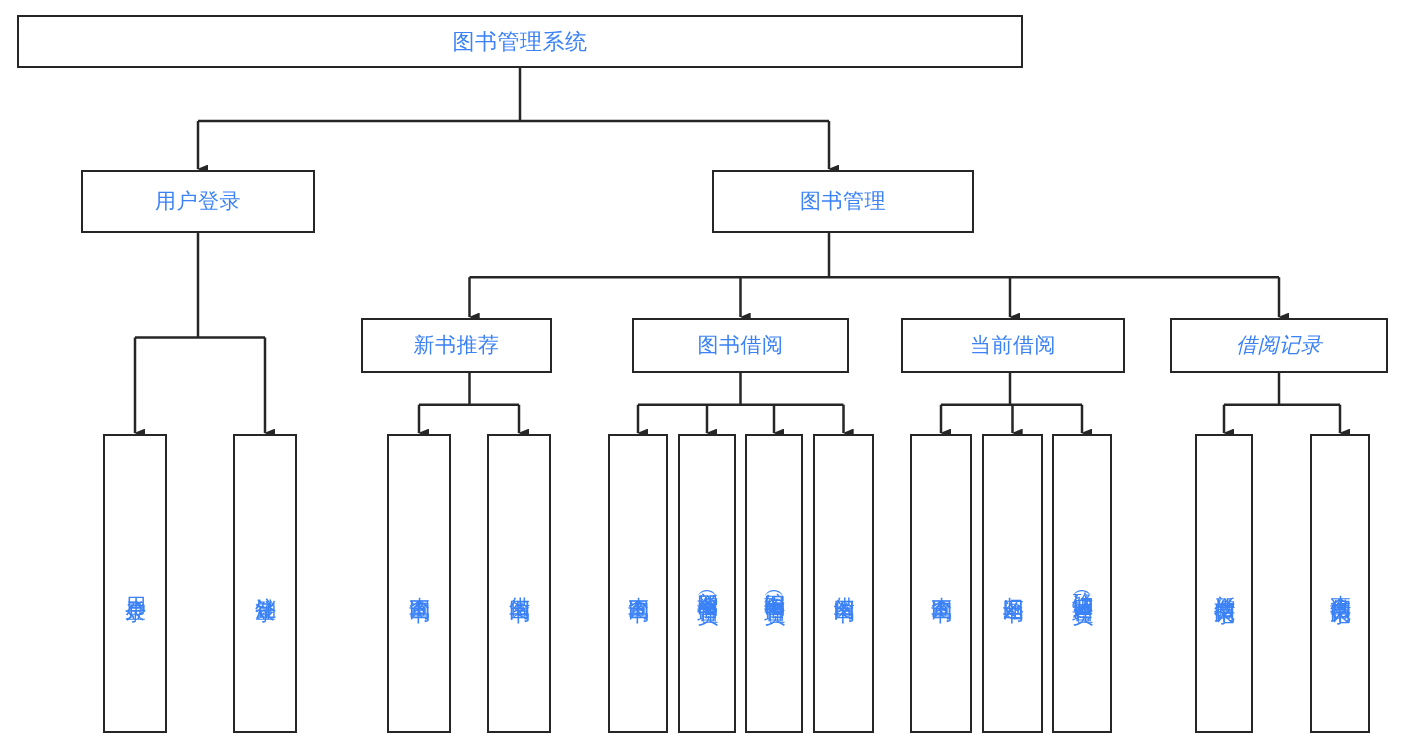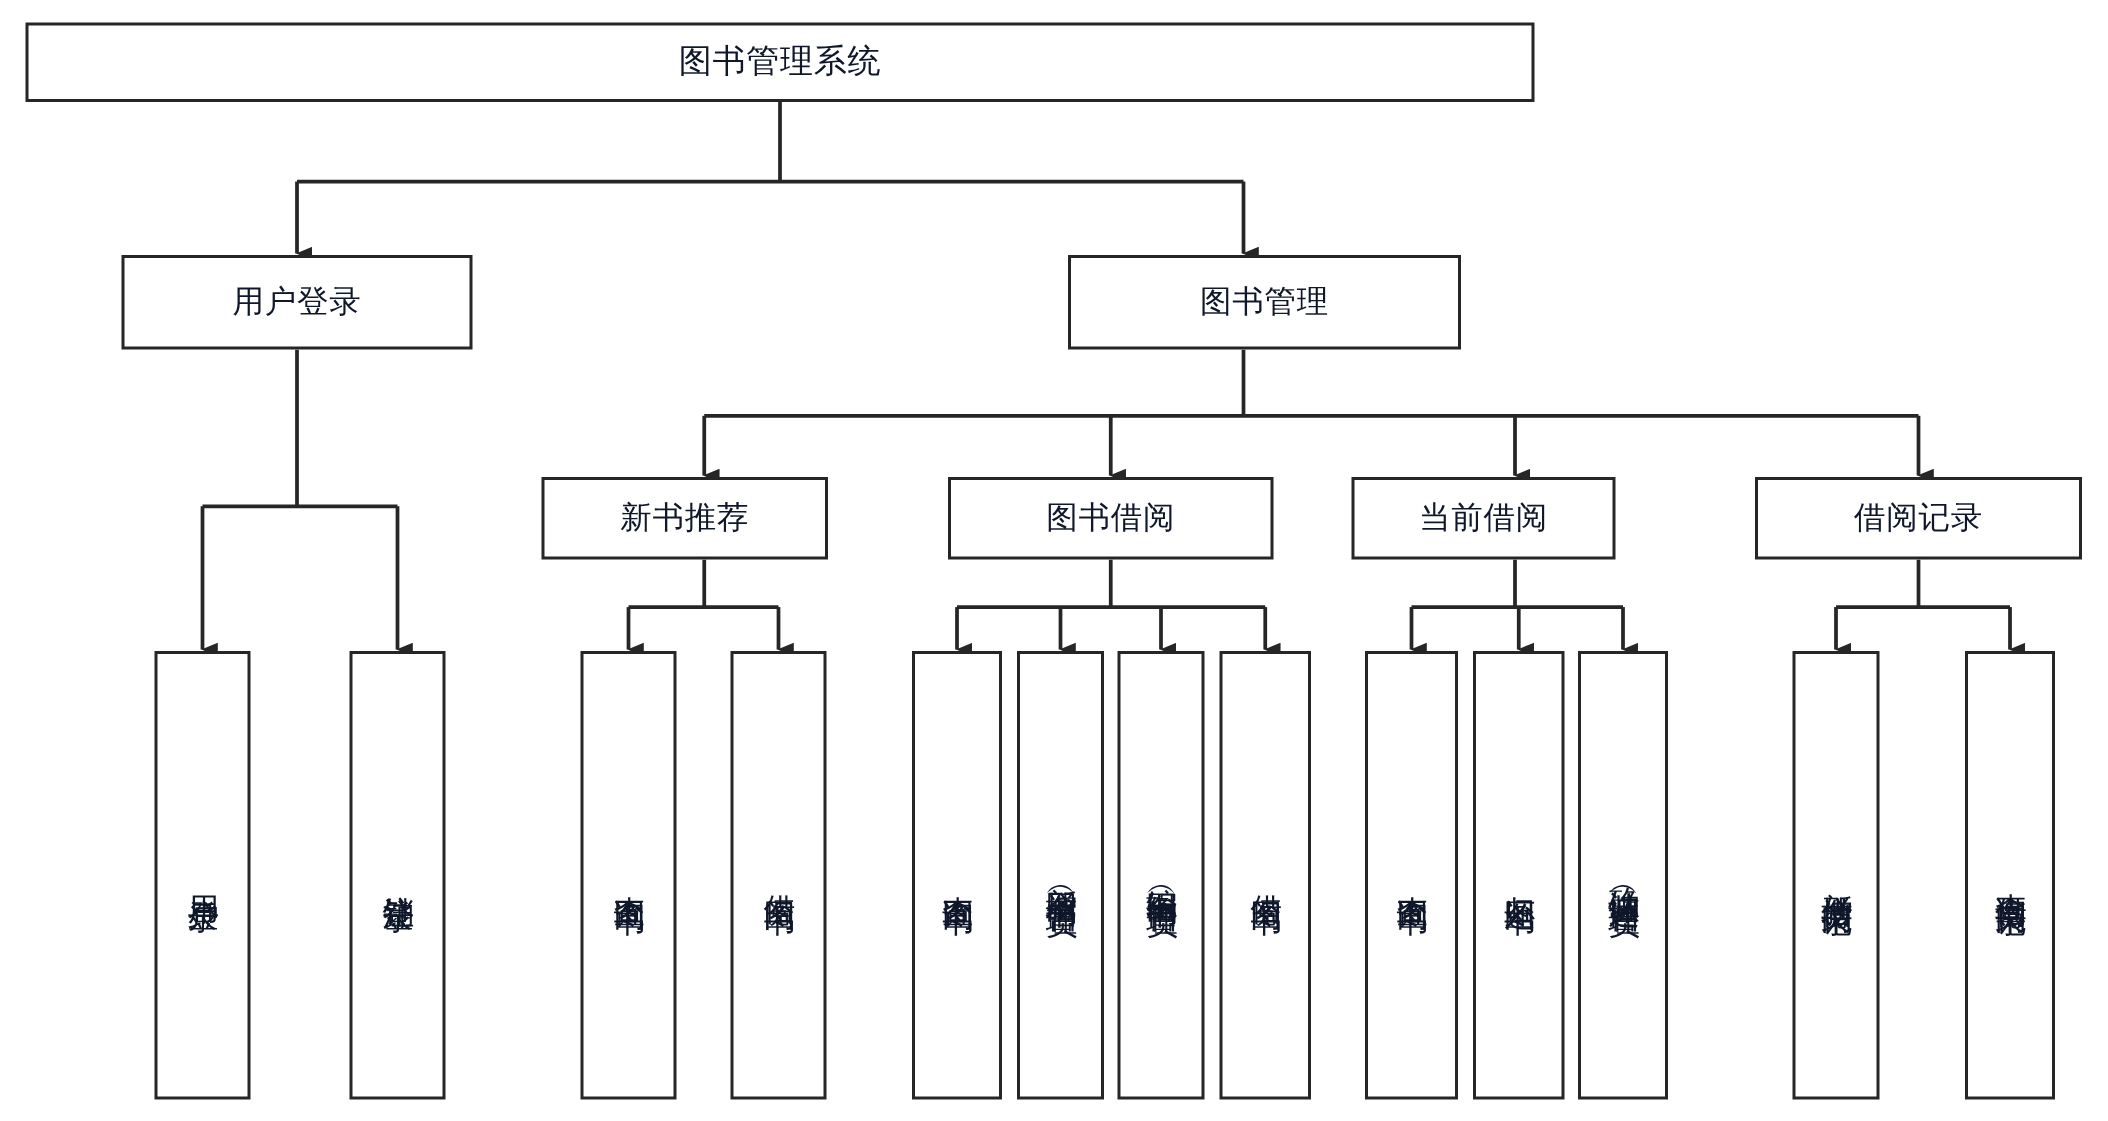--- a/index.html
+++ b/index.html
@@ -27,21 +27,21 @@
     pointer-events: none;
   }
   .node {
     position: absolute;
     box-sizing: border-box;
     background: #ffffff;
     border: 2.5px solid #262626;
     display: flex;
     align-items: center;
     justify-content: center;
-    color: #0f172a;
+    color: #3b82f6;
   }
   .node .label {
     display: block;
     text-align: center;
     line-height: 1.18;
     letter-spacing: 0.5px;
   }
   
   .node.horiz .label {
     writing-mode: horizontal-tb;
@@ -132,24 +132,24 @@
       </div>
       <div class="node horiz" style="left: 712px; top: 170px; width: 262px; height: 63px;">
         <span class="label">图书管理</span>
       </div>
       <div class="node horiz" style="left: 361px; top: 318px; width: 191px; height: 55px;">
         <span class="label">新书推荐</span>
       </div>
       <div class="node horiz" style="left: 632px; top: 318px; width: 217px; height: 55px;">
         <span class="label">图书借阅</span>
       </div>
-      <div class="node horiz" style="left: 901px; top: 318px; width: 176px; height: 55px;">
+      <div class="node horiz" style="left: 901px; top: 318px; width: 224px; height: 55px;">
         <span class="label">当前借阅</span>
       </div>
-      <div class="node horiz" style="left: 1170px; top: 318px; width: 218px; height: 55px;">
+      <div class="node horiz" style="left: 1170px; top: 318px; width: 218px; height: 55px; font-style: italic;">
         <span class="label">借阅记录</span>
       </div>
       <div class="node vert" style="left: 103px; top: 434px; width: 64px; height: 299px;">
         <span class="label">用户登录</span>
       </div>
       <div class="node vert" style="left: 233px; top: 434px; width: 64px; height: 299px;">
         <span class="label">注销登录</span>
       </div>
       <div class="node vert" style="left: 387px; top: 434px; width: 64px; height: 299px;">
         <span class="label">查询图书</span>

